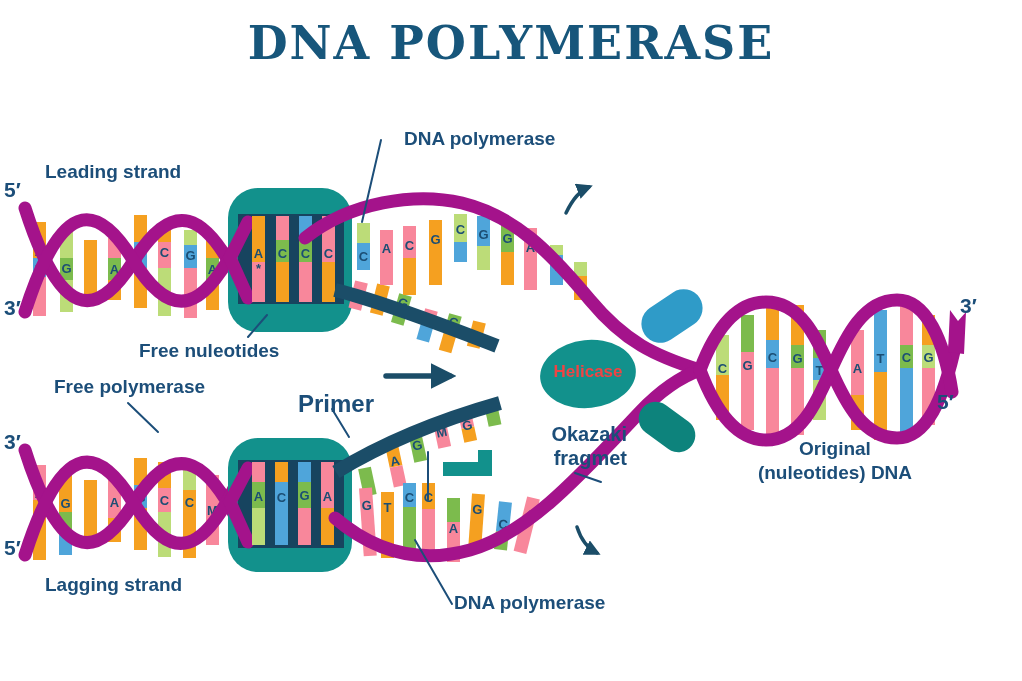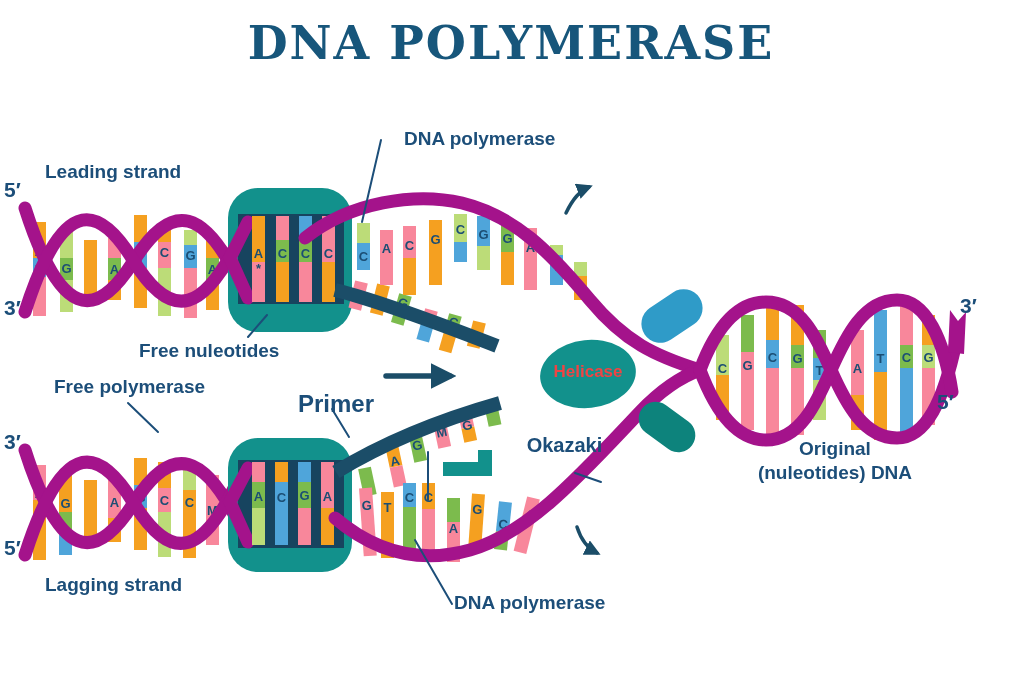--- a/index.html
+++ b/index.html
@@ -434,22 +434,23 @@
   <div class="lbl helicase-lbl" style="left:544px;top:362px;width:88px;">Helicase</div>
 
   <div class="prime" style="left:960px;top:294px;">3′</div>
   <div class="prime" style="left:937px;top:390px;">5′</div>
 
   <div class="lbl two-line" style="left:740px;top:437px;width:190px;">
     <span style="display:block">Original</span>
     <span style="display:block">(nuleotides) DNA</span>
   </div>
 
-  <div class="lbl two-line" style="left:502px;top:433px;width:125px;font-size:20px;">
+  <div class="lbl two-line" style="left:502px;top:422px;width:125px;font-size:20px;text-align:right;">
     <span style="display:block">Okazaki</span>
+    <span style="display:block">fragmet</span>
   </div>
 
   <div class="prime" style="left:4px;top:430px;">3′</div>
   <div class="prime" style="left:4px;top:536px;">5′</div>
   <div class="lbl" style="left:45px;top:574px;text-align:right;">Lagging strand</div>
 
   <div class="lbl" style="left:454px;top:592px;">DNA polymerase</div>
 </div>
 
 </body></html>

